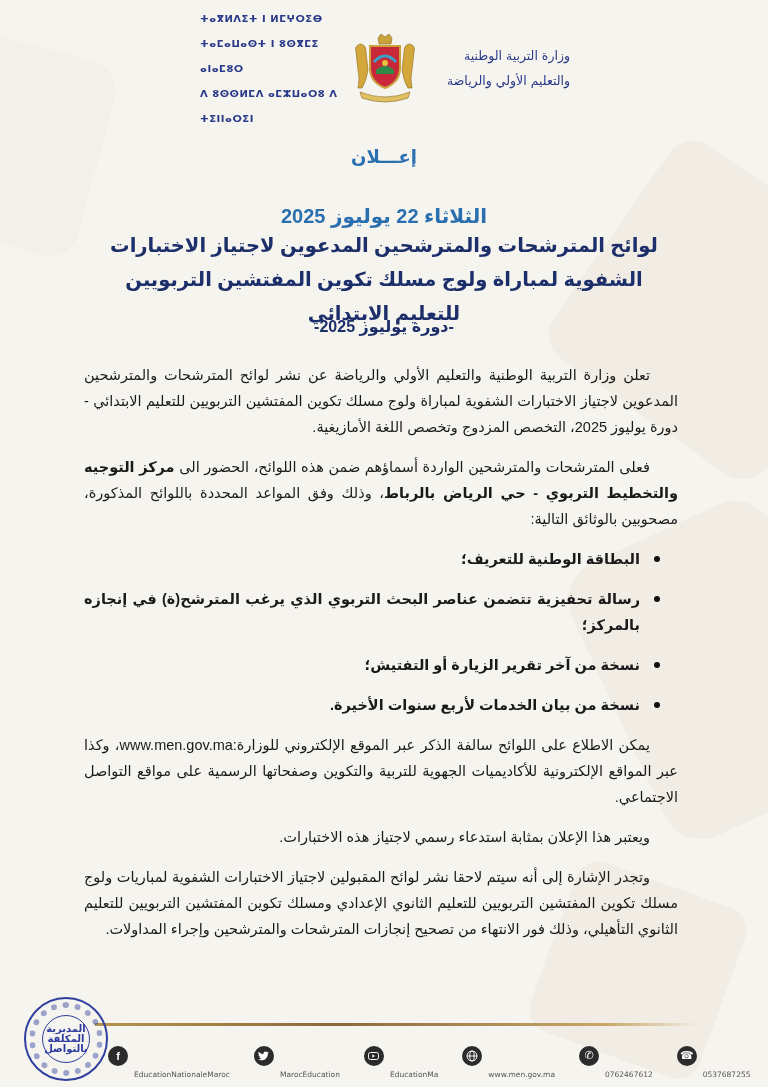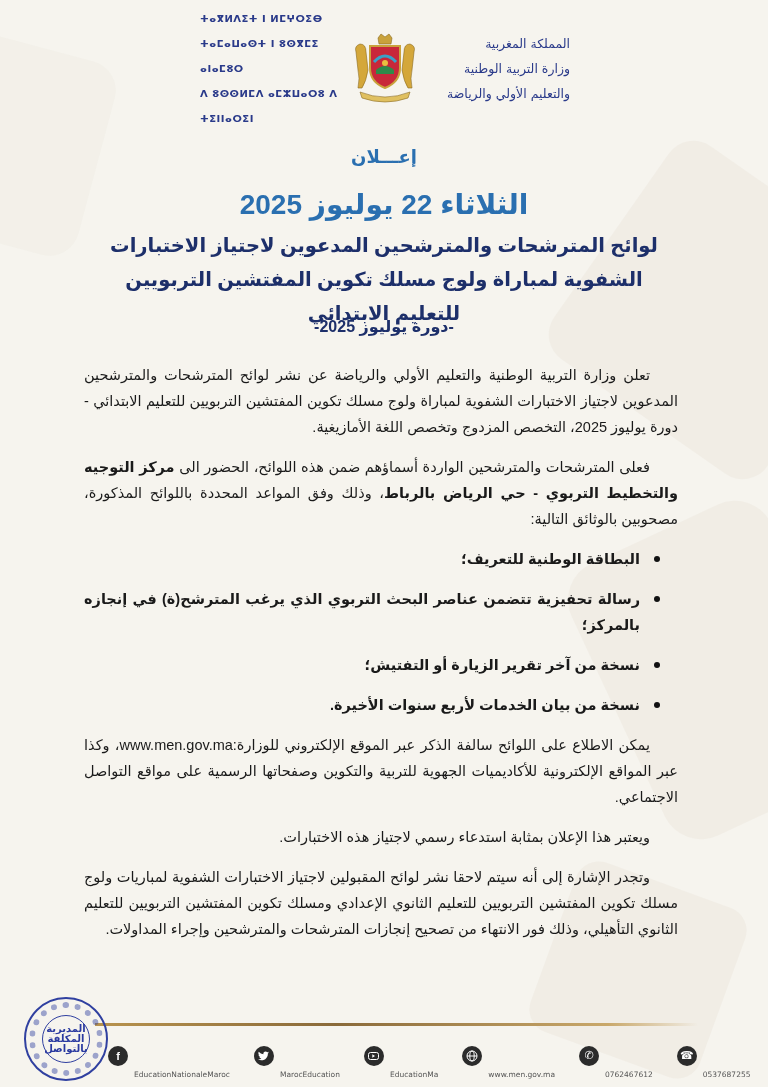--- a/index.html
+++ b/index.html
@@ -39,21 +39,21 @@
       font-family: "DejaVu Sans", sans-serif; font-size: 12.5px; color: #2a3a8a;
       line-height: 25px;
     }
 
     
     .title {
       position: absolute; left: 0; right: 0; text-align: center; direction: rtl;
       color: #2a6fb0; font-weight: bold;
     }
     .t-ilan { top: 146px; font-size: 18px; letter-spacing: 1px; }
-    .t-date { top: 188px; font-size: 28px; }
+    .t-date { top: 204px; font-size: 20px; }
     .t-main {
       top: 228px; left: 90px; right: 90px; font-size: 19.5px; color: #1d2f6a; line-height: 34px;
     }
     .t-session { top: 317px; font-size: 16px; color: #1d2f6a; }
 
     
     .body {
       position: absolute; left: 84px; right: 90px; top: 362px; direction: rtl;
       font-size: 14.5px; line-height: 26px; text-align: justify;
     }
@@ -127,21 +127,20 @@
 
       <path d="M20 14 L50 14 L50 36 Q50 50 35 56 Q20 50 20 36 Z" fill="#c8283a" stroke="#c9a23c" stroke-width="2"></path>
       <path d="M24 30 Q35 18 46 30" fill="none" stroke="#3aa1c8" stroke-width="3"></path>
       <path d="M26 38 Q35 30 44 38 L44 42 L26 42 Z" fill="#2f8a4a"></path>
       <circle cx="35" cy="31" r="3" fill="#e8c040"></circle>
 
       <path d="M10 60 Q35 70 60 60 L58 66 Q35 74 12 66 Z" fill="#e0c060" stroke="#8a6a20" stroke-width="0.6"></path>
     </svg>
   </div>
   <div class="arabic-head">
-    <div>المملكة المغربية</div>
     <div>وزارة التربية الوطنية</div>
     <div>والتعليم الأولي والرياضة</div>
   </div>
 </header>
 
 <div class="title t-ilan">إعـــلان</div>
 <div class="title t-date">الثلاثاء 22 يوليوز 2025</div>
 <div class="title t-main">لوائح المترشحات والمترشحين المدعوين لاجتياز الاختبارات الشفوية لمباراة ولوج مسلك تكوين المفتشين التربويين للتعليم الابتدائي</div>
 <div class="title t-session">-دورة يوليوز 2025-</div>
 

